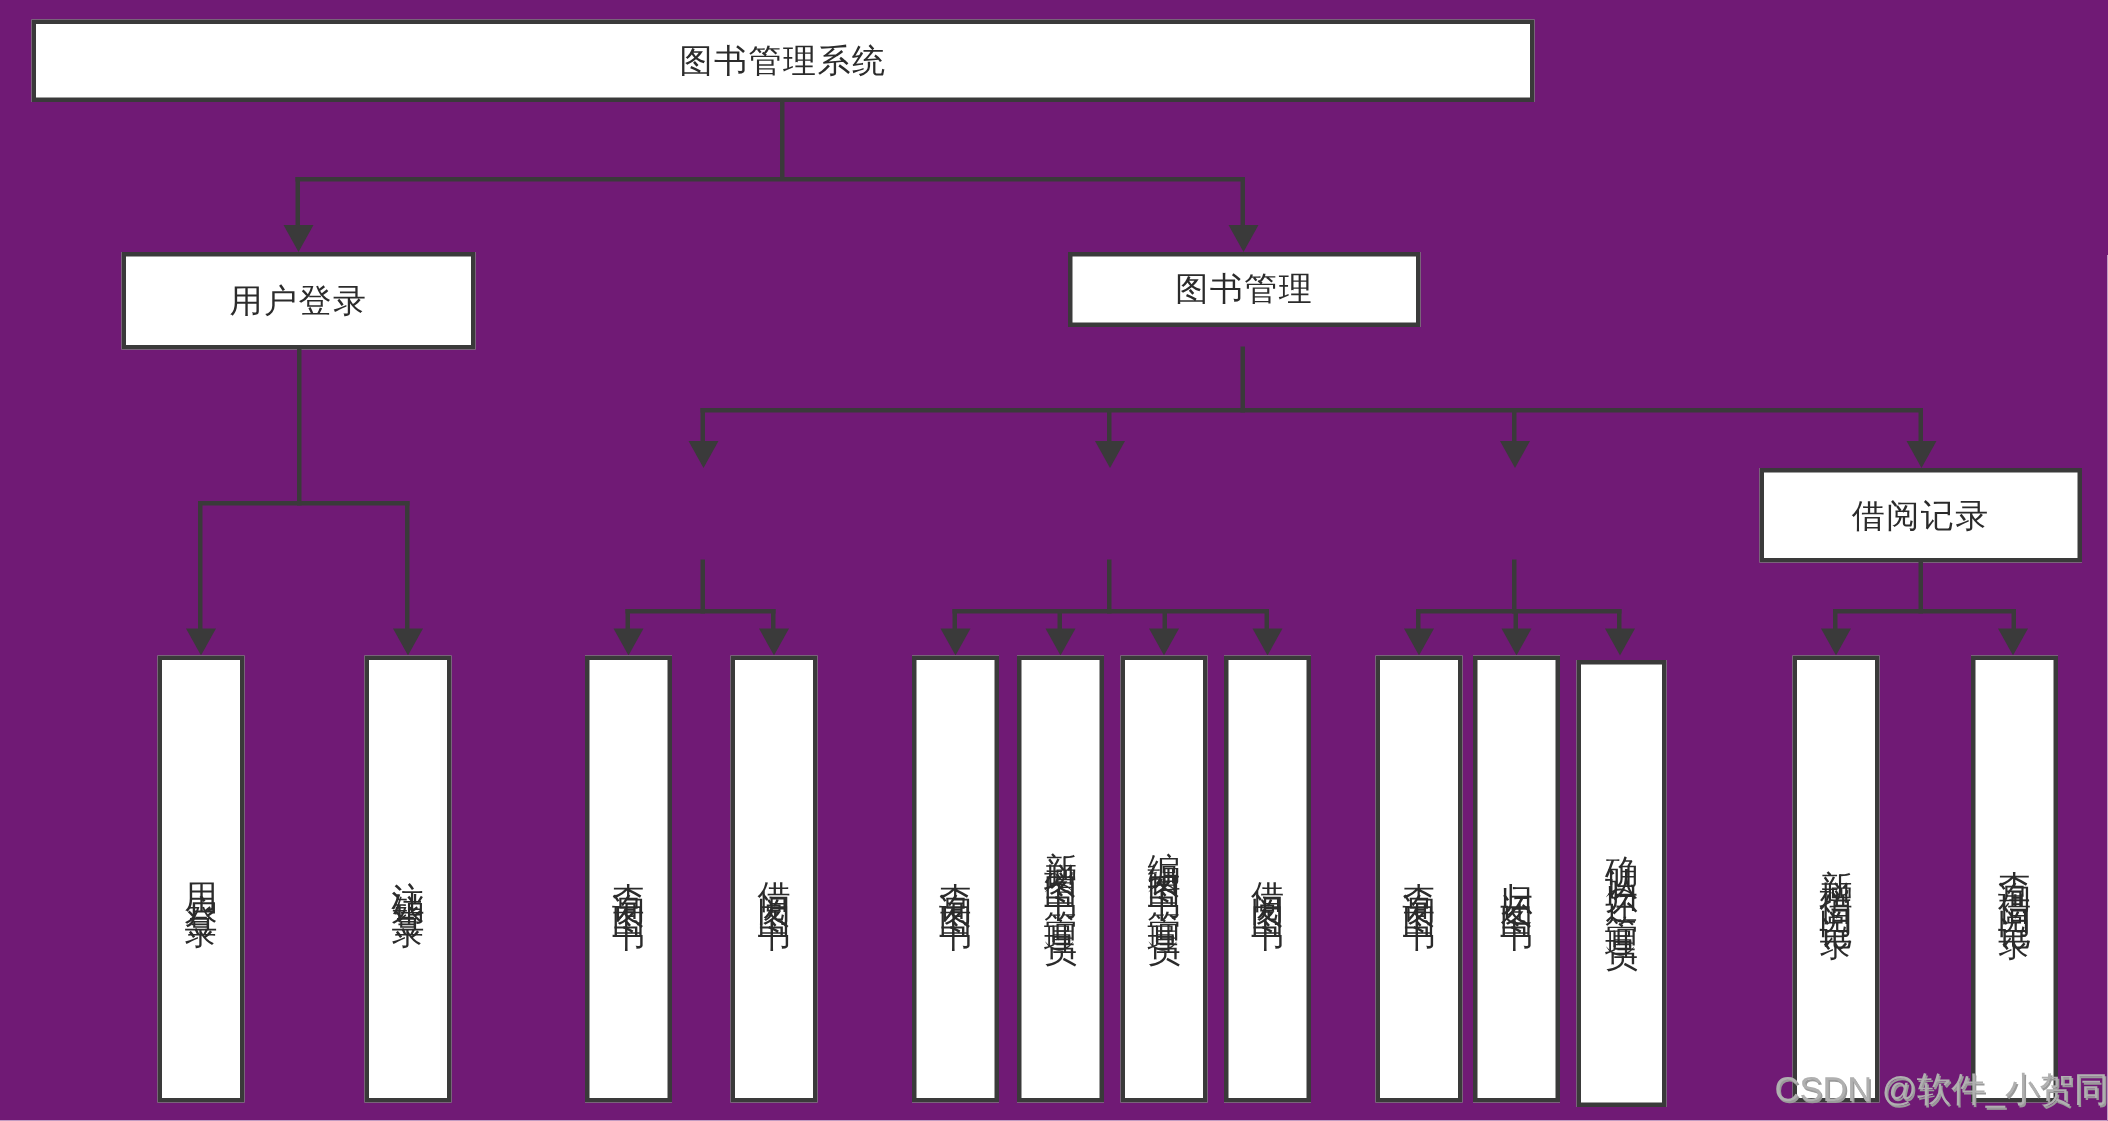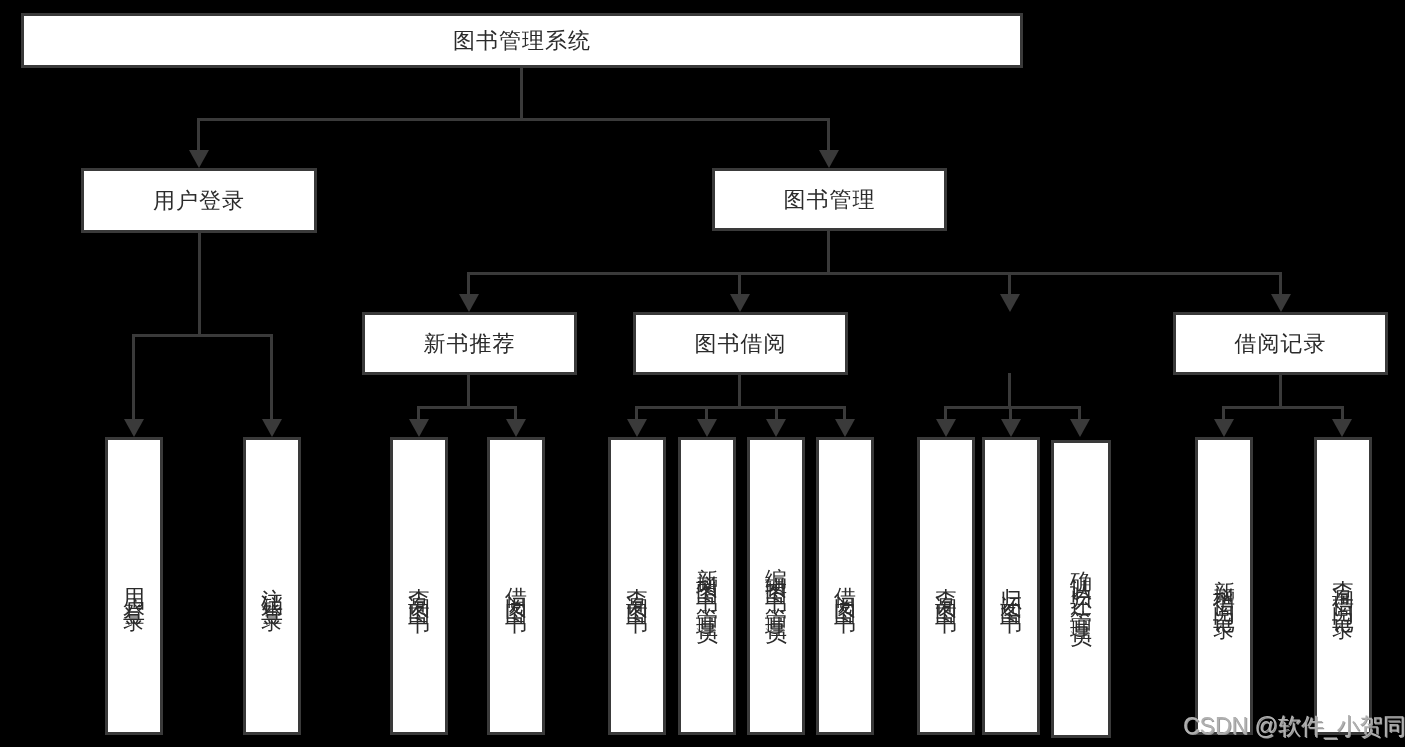--- a/index.html
+++ b/index.html
@@ -1,19 +1,19 @@
 <!DOCTYPE html>
 <html><head>
 <meta charset="utf-8">
 <style>
   html,body{margin:0;padding:0;background:#fff;}
   #canvas{
     position:relative;
     width:1405px;height:747px;
-    background:#000000;
+    background:#701a75;
     font-family:"Liberation Sans", sans-serif;
     overflow:hidden;
   }
   .box{
     position:absolute;
     box-sizing:border-box;
     border:3px solid #3a3a3a;
     background:#ffffff;
     display:flex;
     align-items:center;
@@ -59,21 +59,21 @@
   <div class="line" style="left:520px;top:66px;width:3px;height:53px;"></div>
   <div class="line" style="left:197px;top:118px;width:633px;height:3px;"></div>
   <div class="line" style="left:197px;top:118px;width:3px;height:34px;"></div>
   <div class="line" style="left:827px;top:118px;width:3px;height:34px;"></div>
   <div class="arrow" style="left:189px;top:150px;"></div>
   <div class="arrow" style="left:819px;top:150px;"></div>
 
   <div class="box" style="left:81px;top:168px;width:236px;height:65px;">
     <span class="lbl">用户登录</span>
   </div>
-  <div class="box" style="left:712px;top:168px;width:235px;height:63px;">
+  <div class="box" style="left:712px;top:168px;width:235px;height:50px;">
     <span class="lbl">图书管理</span>
   </div>
 
   <div class="line" style="left:198px;top:231px;width:3px;height:106px;"></div>
   <div class="line" style="left:132px;top:334px;width:141px;height:3px;"></div>
   <div class="line" style="left:132px;top:334px;width:3px;height:86px;"></div>
   <div class="line" style="left:270px;top:334px;width:3px;height:86px;"></div>
   <div class="arrow" style="left:124px;top:419px;"></div>
   <div class="arrow" style="left:262px;top:419px;"></div>
 
@@ -81,26 +81,20 @@
   <div class="line" style="left:467px;top:272px;width:815px;height:3px;"></div>
   <div class="line" style="left:467px;top:272px;width:3px;height:24px;"></div>
   <div class="line" style="left:738px;top:272px;width:3px;height:24px;"></div>
   <div class="line" style="left:1008px;top:272px;width:3px;height:24px;"></div>
   <div class="line" style="left:1279px;top:272px;width:3px;height:24px;"></div>
   <div class="arrow" style="left:459px;top:294px;"></div>
   <div class="arrow" style="left:730px;top:294px;"></div>
   <div class="arrow" style="left:1000px;top:294px;"></div>
   <div class="arrow" style="left:1271px;top:294px;"></div>
 
-  <div class="box" style="left:362px;top:312px;width:215px;height:63px;">
-    <span class="lbl">新书推荐</span>
-  </div>
-  <div class="box" style="left:633px;top:312px;width:215px;height:63px;">
-    <span class="lbl">图书借阅</span>
-  </div>
   <div class="box" style="left:1173px;top:312px;width:215px;height:63px;">
     <span class="lbl">借阅记录</span>
   </div>
 
   <div class="line" style="left:467px;top:373px;width:3px;height:36px;"></div>
   <div class="line" style="left:417px;top:406px;width:100px;height:3px;"></div>
   <div class="line" style="left:417px;top:406px;width:3px;height:15px;"></div>
   <div class="line" style="left:514px;top:406px;width:3px;height:15px;"></div>
   <div class="arrow" style="left:409px;top:419px;"></div>
   <div class="arrow" style="left:506px;top:419px;"></div>

